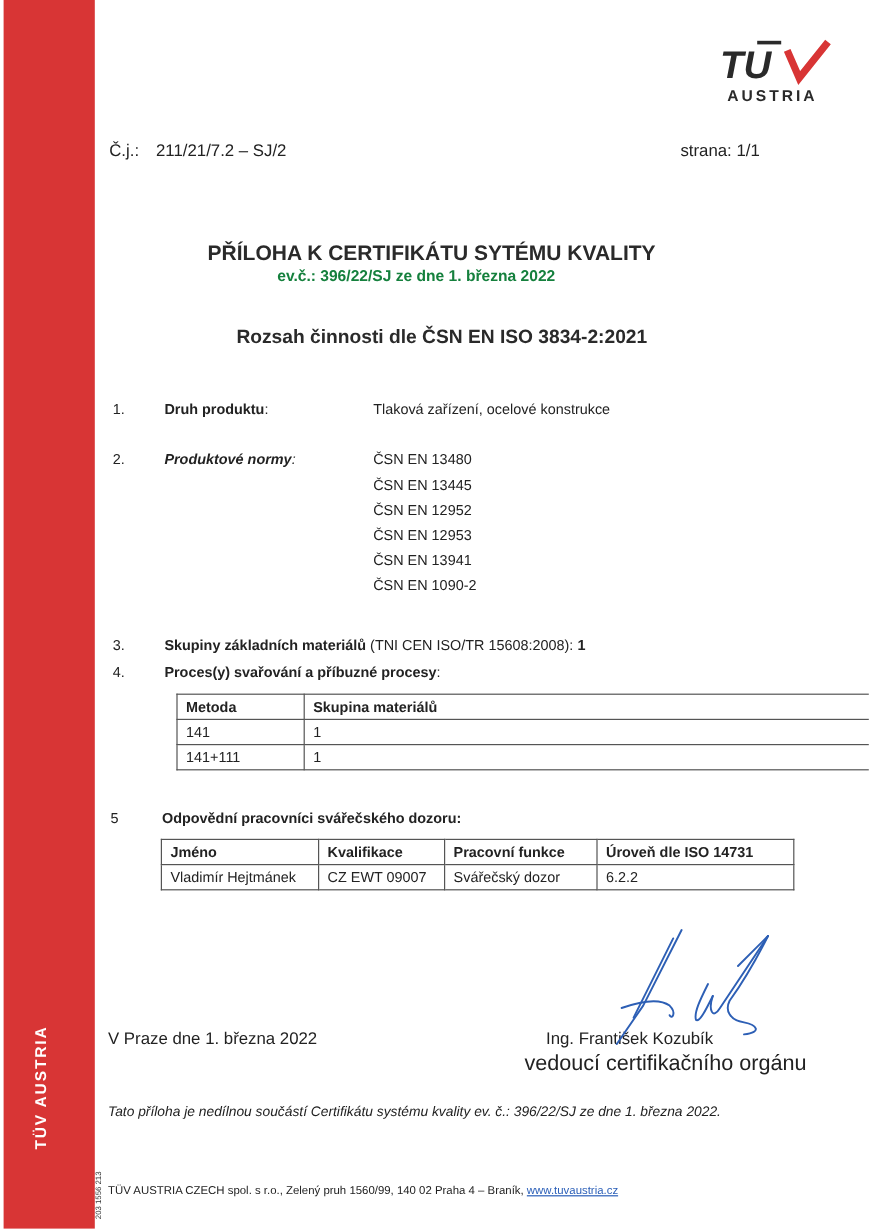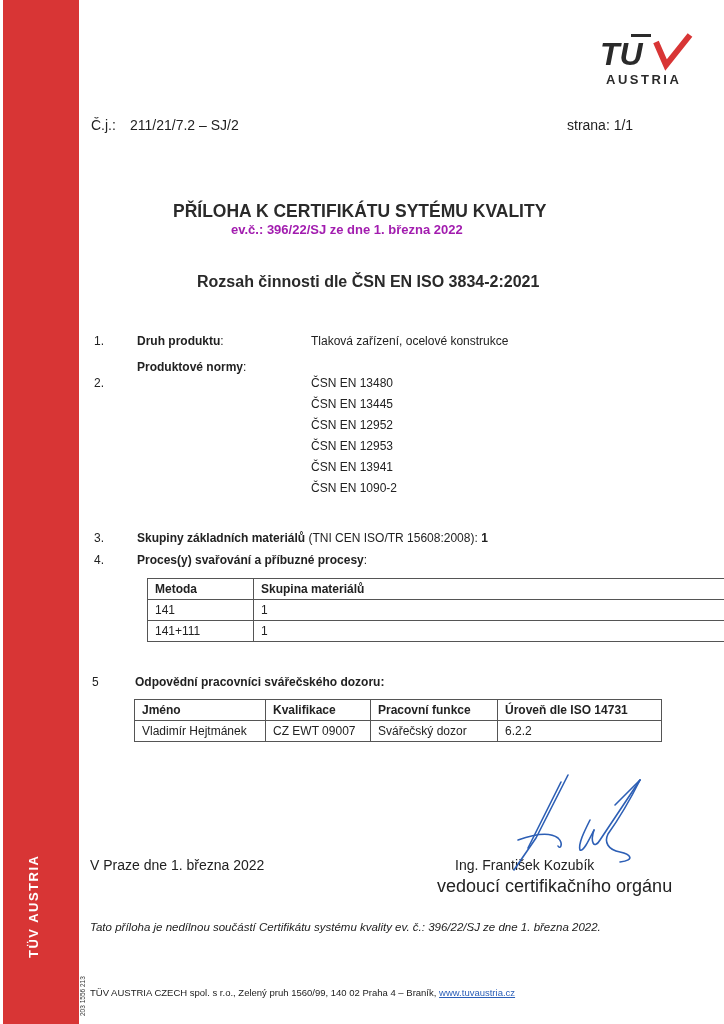--- a/index.html
+++ b/index.html
@@ -20,21 +20,21 @@
     }
     .side-code {
       position: absolute; left: 79px; top: 1016px;
       transform-origin: 0 0; transform: rotate(-90deg);
       font-size: 6.5px; color: #333; white-space: nowrap;
     }
     .logo { position: absolute; left: 598px; top: 32px; width: 100px; height: 60px; }
     .abs { position: absolute; white-space: nowrap; }
     .hdr { font-size: 14px; color: #222; }
     .title1 { font-size: 17.5px; font-weight: bold; color: #2a2a2a; }
-    .title2 { font-size: 13px; font-weight: bold; color: #a21caf; }
+    .title2 { font-size: 13px; font-weight: bold; color: #15803d; }
     .title3 { font-size: 16px; font-weight: bold; color: #2a2a2a; }
     .t { font-size: 12px; color: #222; }
     .b { font-weight: bold; }
     table.grid {
       position: absolute; border-collapse: collapse; font-size: 12px; color: #222;
     }
     table.grid td, table.grid th {
       border: 1px solid #555; padding: 0 7px; text-align: left; height: 20px;
       font-weight: normal;
     }
@@ -65,21 +65,21 @@
 
 <div class="abs title1" style="left:173px; top:201px;">PŘÍLOHA K CERTIFIKÁTU SYTÉMU KVALITY</div>
 <div class="abs title2" style="left:231px; top:222px;">ev.č.: 396/22/SJ ze dne 1. března 2022</div>
 <div class="abs title3" style="left:197px; top:273px;">Rozsah činnosti dle ČSN EN ISO 3834-2:2021</div>
 
 <div class="abs t" style="left:94px; top:334px;">1.</div>
 <div class="abs t" style="left:137px; top:334px;"><span class="b">Druh produktu</span>:</div>
 <div class="abs t" style="left:311px; top:334px;">Tlaková zařízení, ocelové konstrukce</div>
 
 <div class="abs t" style="left:94px; top:376px;">2.</div>
-<div class="abs t" style="left:137px; top:360px;"><span class="b">Produktové normy</span>:</div>
+<div class="abs t" style="left:137px; top:376px;font-style:italic;"><span class="b">Produktové normy</span>:</div>
 <div class="abs t" style="left:311px; top:376px;">ČSN EN 13480</div>
 <div class="abs t" style="left:311px; top:397px;">ČSN EN 13445</div>
 <div class="abs t" style="left:311px; top:418px;">ČSN EN 12952</div>
 <div class="abs t" style="left:311px; top:439px;">ČSN EN 12953</div>
 <div class="abs t" style="left:311px; top:460px;">ČSN EN 13941</div>
 <div class="abs t" style="left:311px; top:481px;">ČSN EN 1090-2</div>
 
 <div class="abs t" style="left:94px; top:531px;">3.</div>
 <div class="abs t" style="left:137px; top:531px;">
   <span class="b">Skupiny základních materiálů</span> <span>(TNI CEN ISO/TR 15608:2008):</span> <span class="b">1</span>

